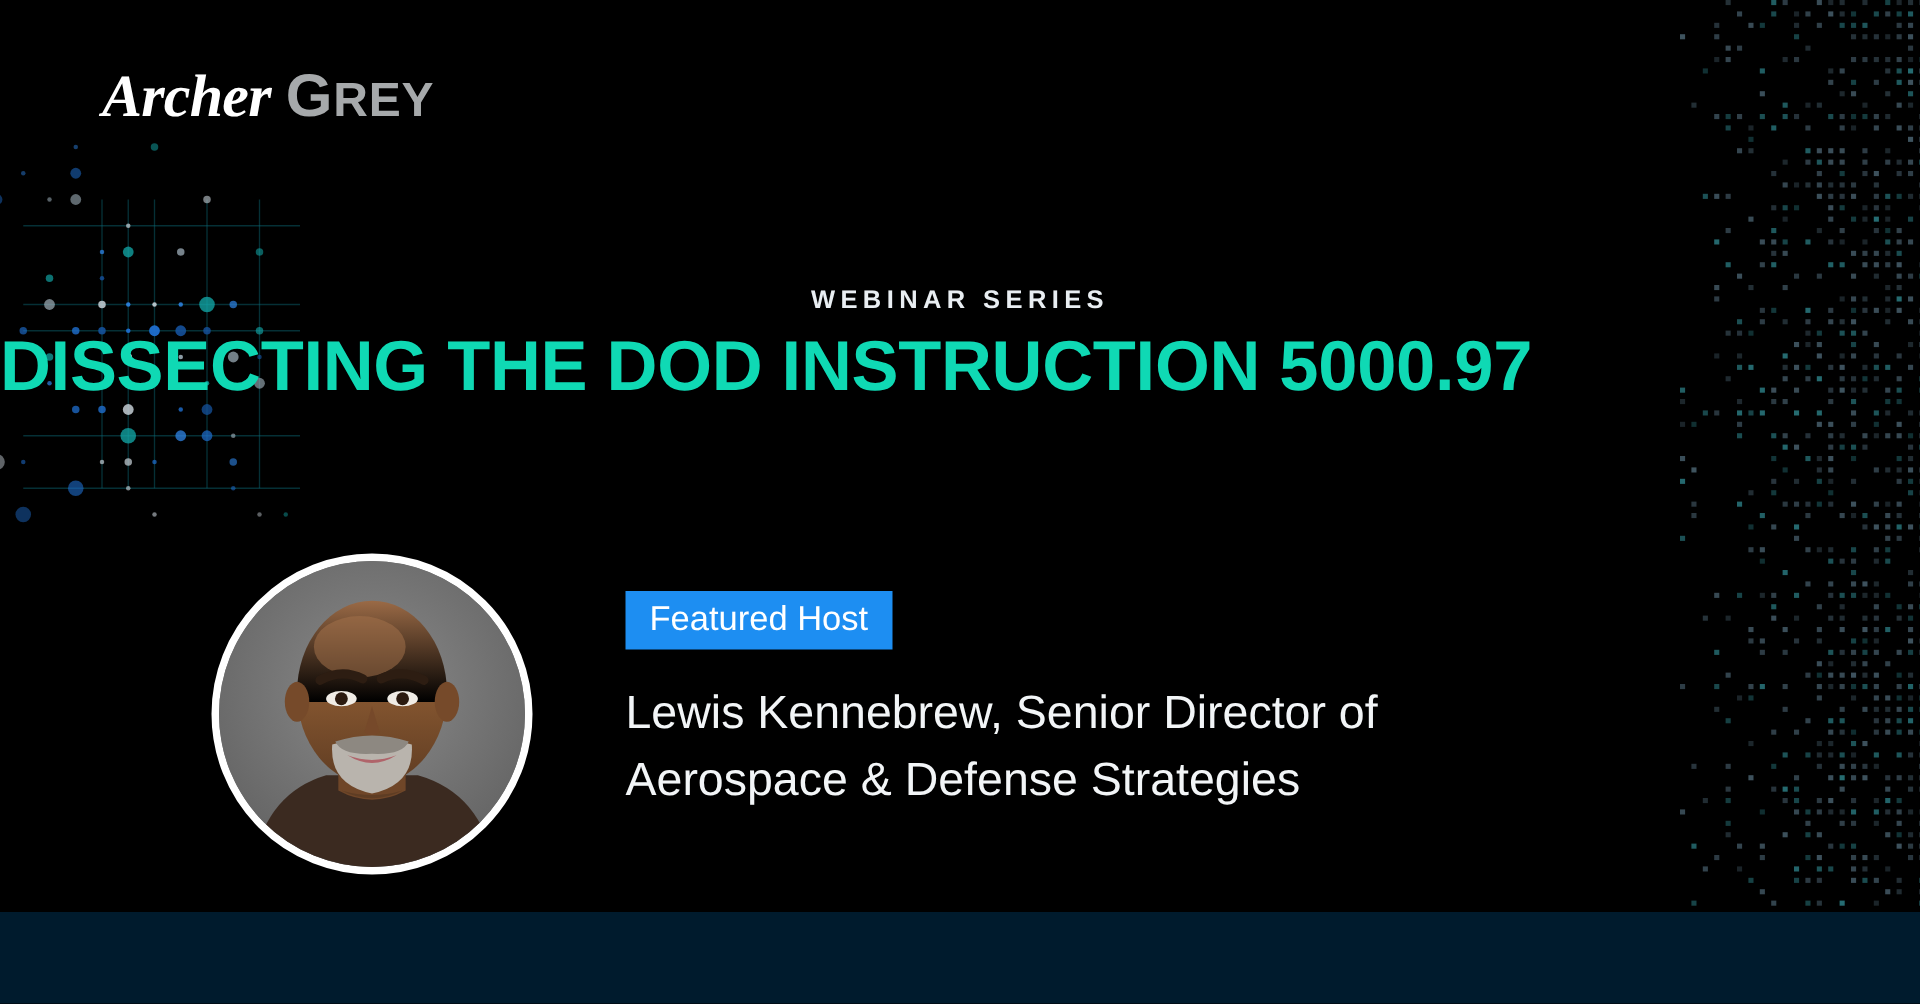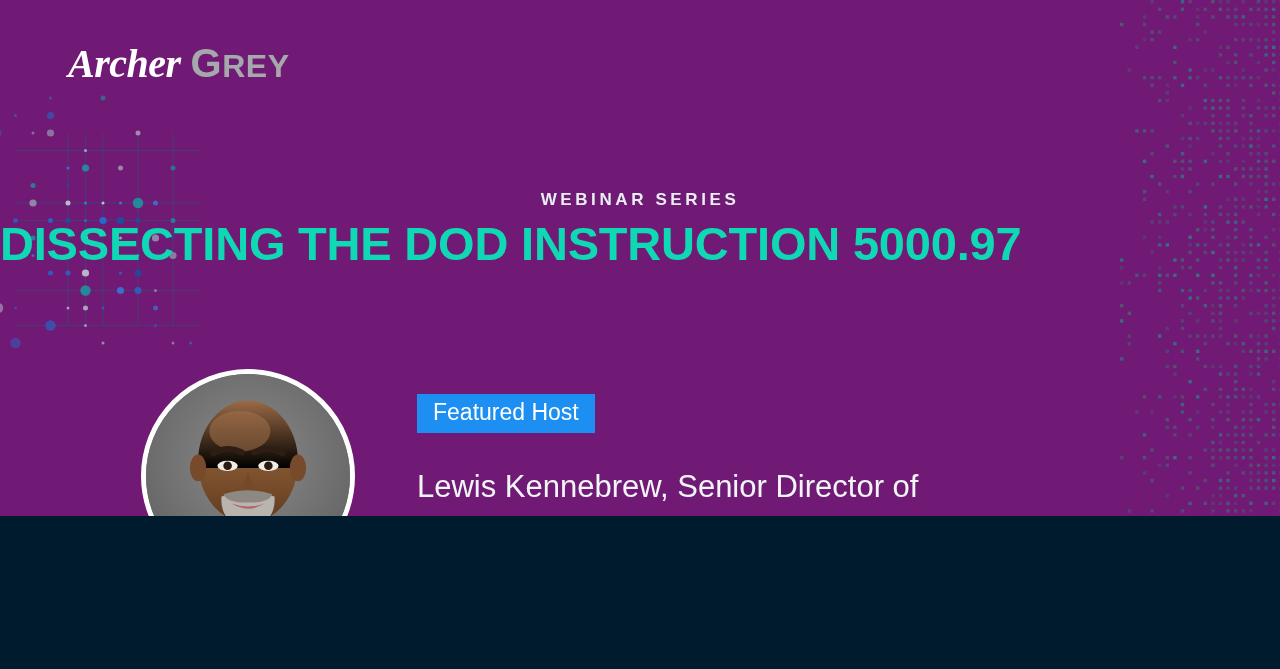--- a/index.html
+++ b/index.html
@@ -3,22 +3,22 @@
 <meta charset="utf-8">
 <style>
   html, body {
     margin: 0;
     padding: 0;
     background: #001b2d;
   }
   .stage {
     position: relative;
     width: 1280px;
-    height: 516px;
-    background: #701a75;
+    height: 608px;
+    background: #000000;
     overflow: hidden;
     font-family: "Liberation Sans", sans-serif;
     -webkit-font-smoothing: antialiased;
   }
 
   
   .dots-left {
     position: absolute;
     left: -10px;
     top: 88px;
@@ -114,21 +114,21 @@
   .badge {
     display: inline-block;
     background: #1d8ef2;
     color: #ffffff;
     font-size: 23px;
     font-weight: 400;
     padding: 7px 16px 9px 16px;
     line-height: 1;
   }
   .host-name {
-    margin-top: 32px;
+    margin-top: 20px;
     color: #f2f5f7;
     font-size: 31px;
     font-weight: 400;
     line-height: 1.44;
     max-width: 600px;
   }
 </style>
 </head>
 <body>
 

